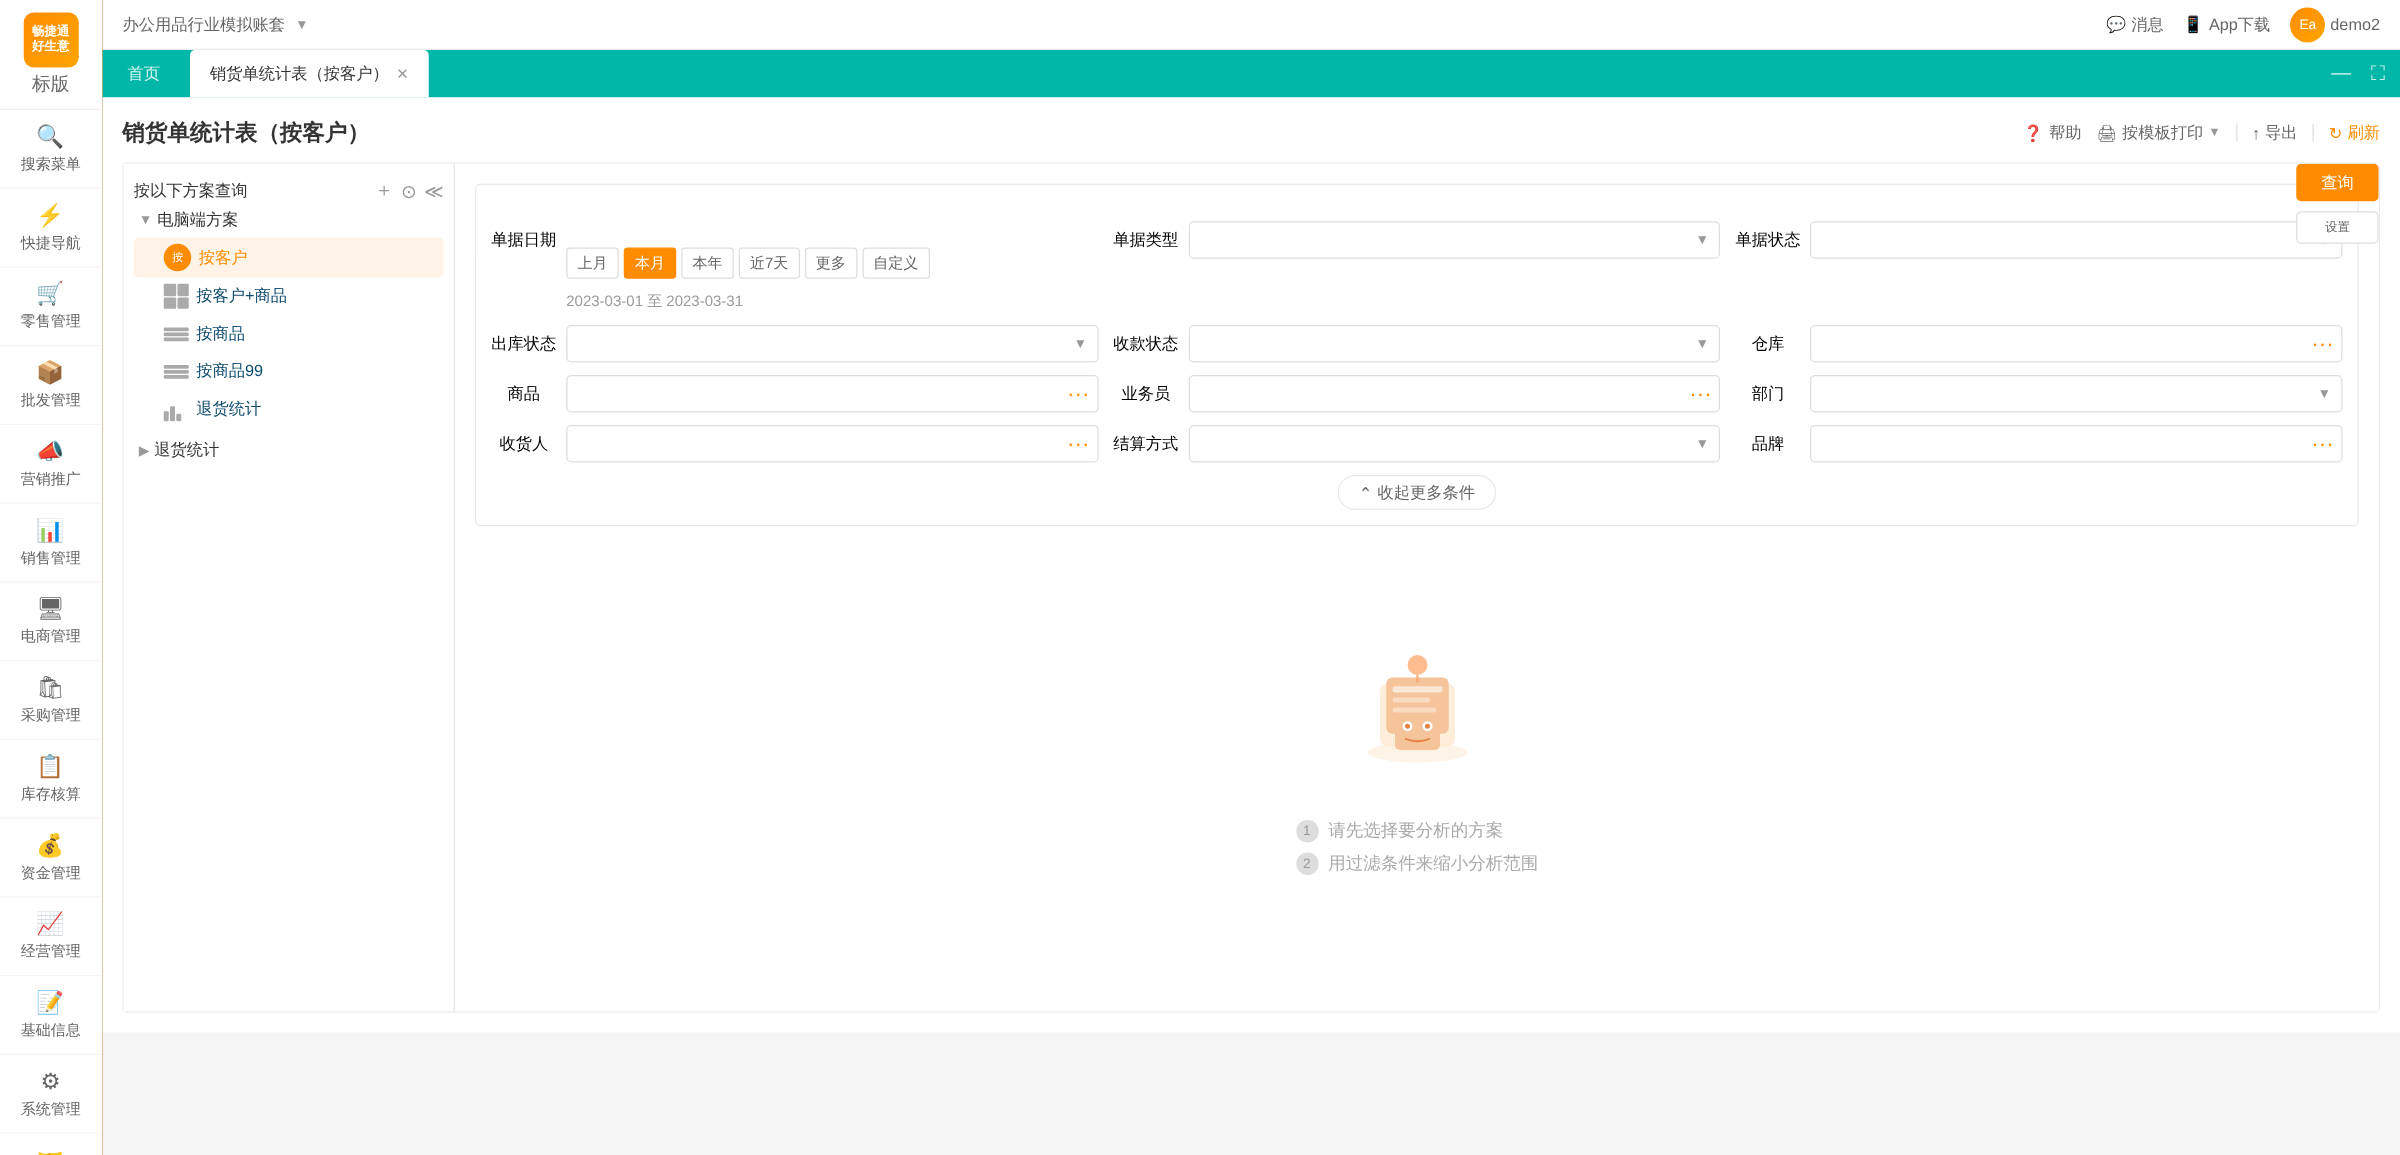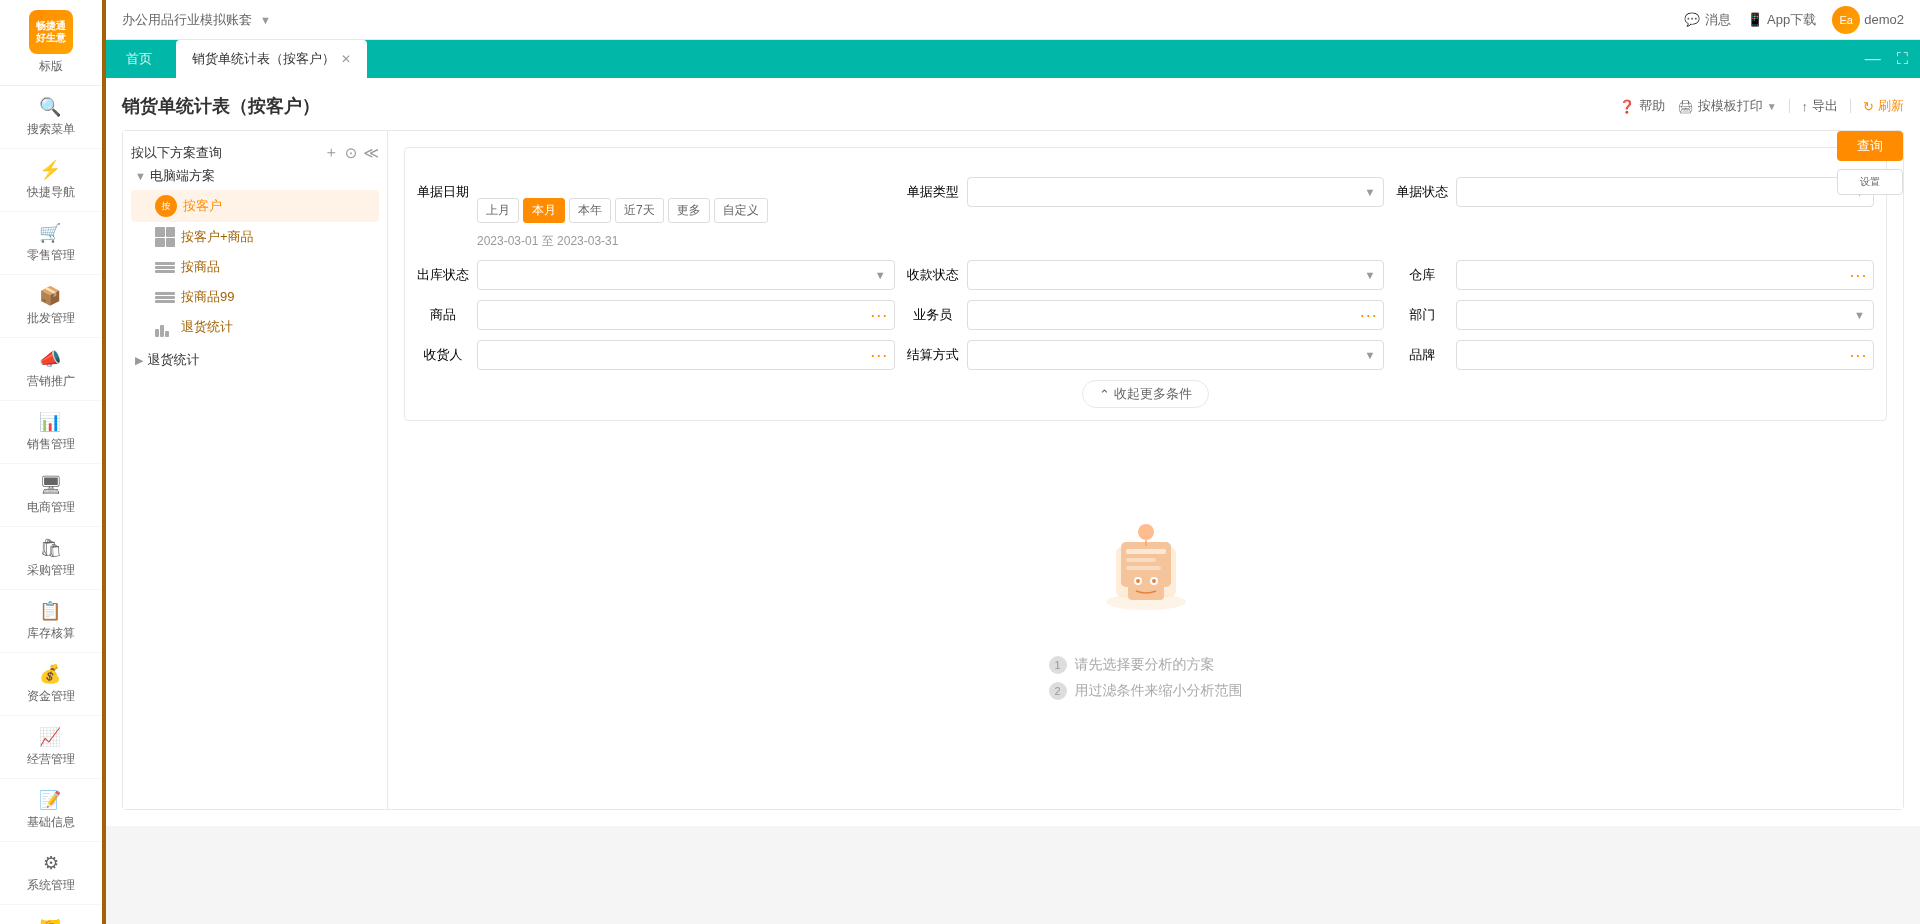--- a/index.html
+++ b/index.html
@@ -1,24 +1,24 @@
 <!DOCTYPE html>
 <html><head>
   <meta charset="utf-8">
   <style>
     * { margin: 0; padding: 0; box-sizing: border-box; }
     body { font-family: "Microsoft YaHei", "PingFang SC", Arial, sans-serif; font-size: 13px; background: #f5f5f5; display: flex; height: 924px; overflow: hidden; }
 
     
     .sidebar {
-      width: 106px;
+      width: 82px;
       background: #fff;
       display: flex;
       flex-direction: column;
-      border-right: 4px solid #a16207;
+      border-right: 1px solid #a16207;
       flex-shrink: 0;
       height: 100%;
       overflow-y: auto;
     }
     .sidebar-logo {
       display: flex;
       flex-direction: column;
       align-items: center;
       padding: 10px 5px;
       border-bottom: 1px solid #f0f0f0;
@@ -31,21 +31,21 @@
       display: flex;
       align-items: center;
       justify-content: center;
       color: white;
       font-size: 10px;
       font-weight: bold;
       text-align: center;
       line-height: 1.2;
     }
     .logo-text {
-      font-size: 12px;
+      font-size: 15px;
       color: #666;
       margin-top: 4px;
       text-align: center;
     }
     .sidebar-menu-item {
       display: flex;
       flex-direction: column;
       align-items: center;
       padding: 10px 5px;
       cursor: pointer;
@@ -254,21 +254,21 @@
       cursor: pointer;
       color: #333;
       font-size: 13px;
     }
     .tree-child {
       display: flex;
       align-items: center;
       gap: 6px;
       padding: 5px 8px 5px 24px;
       cursor: pointer;
-      color: #a16207;
+      color: #0c4a6e;
       font-size: 13px;
       border-radius: 4px;
     }
     .tree-child.active {
       background: #fff3e8;
       color: #ff8c00;
     }
     .tree-child-icon {
       width: 22px;
       height: 22px;

